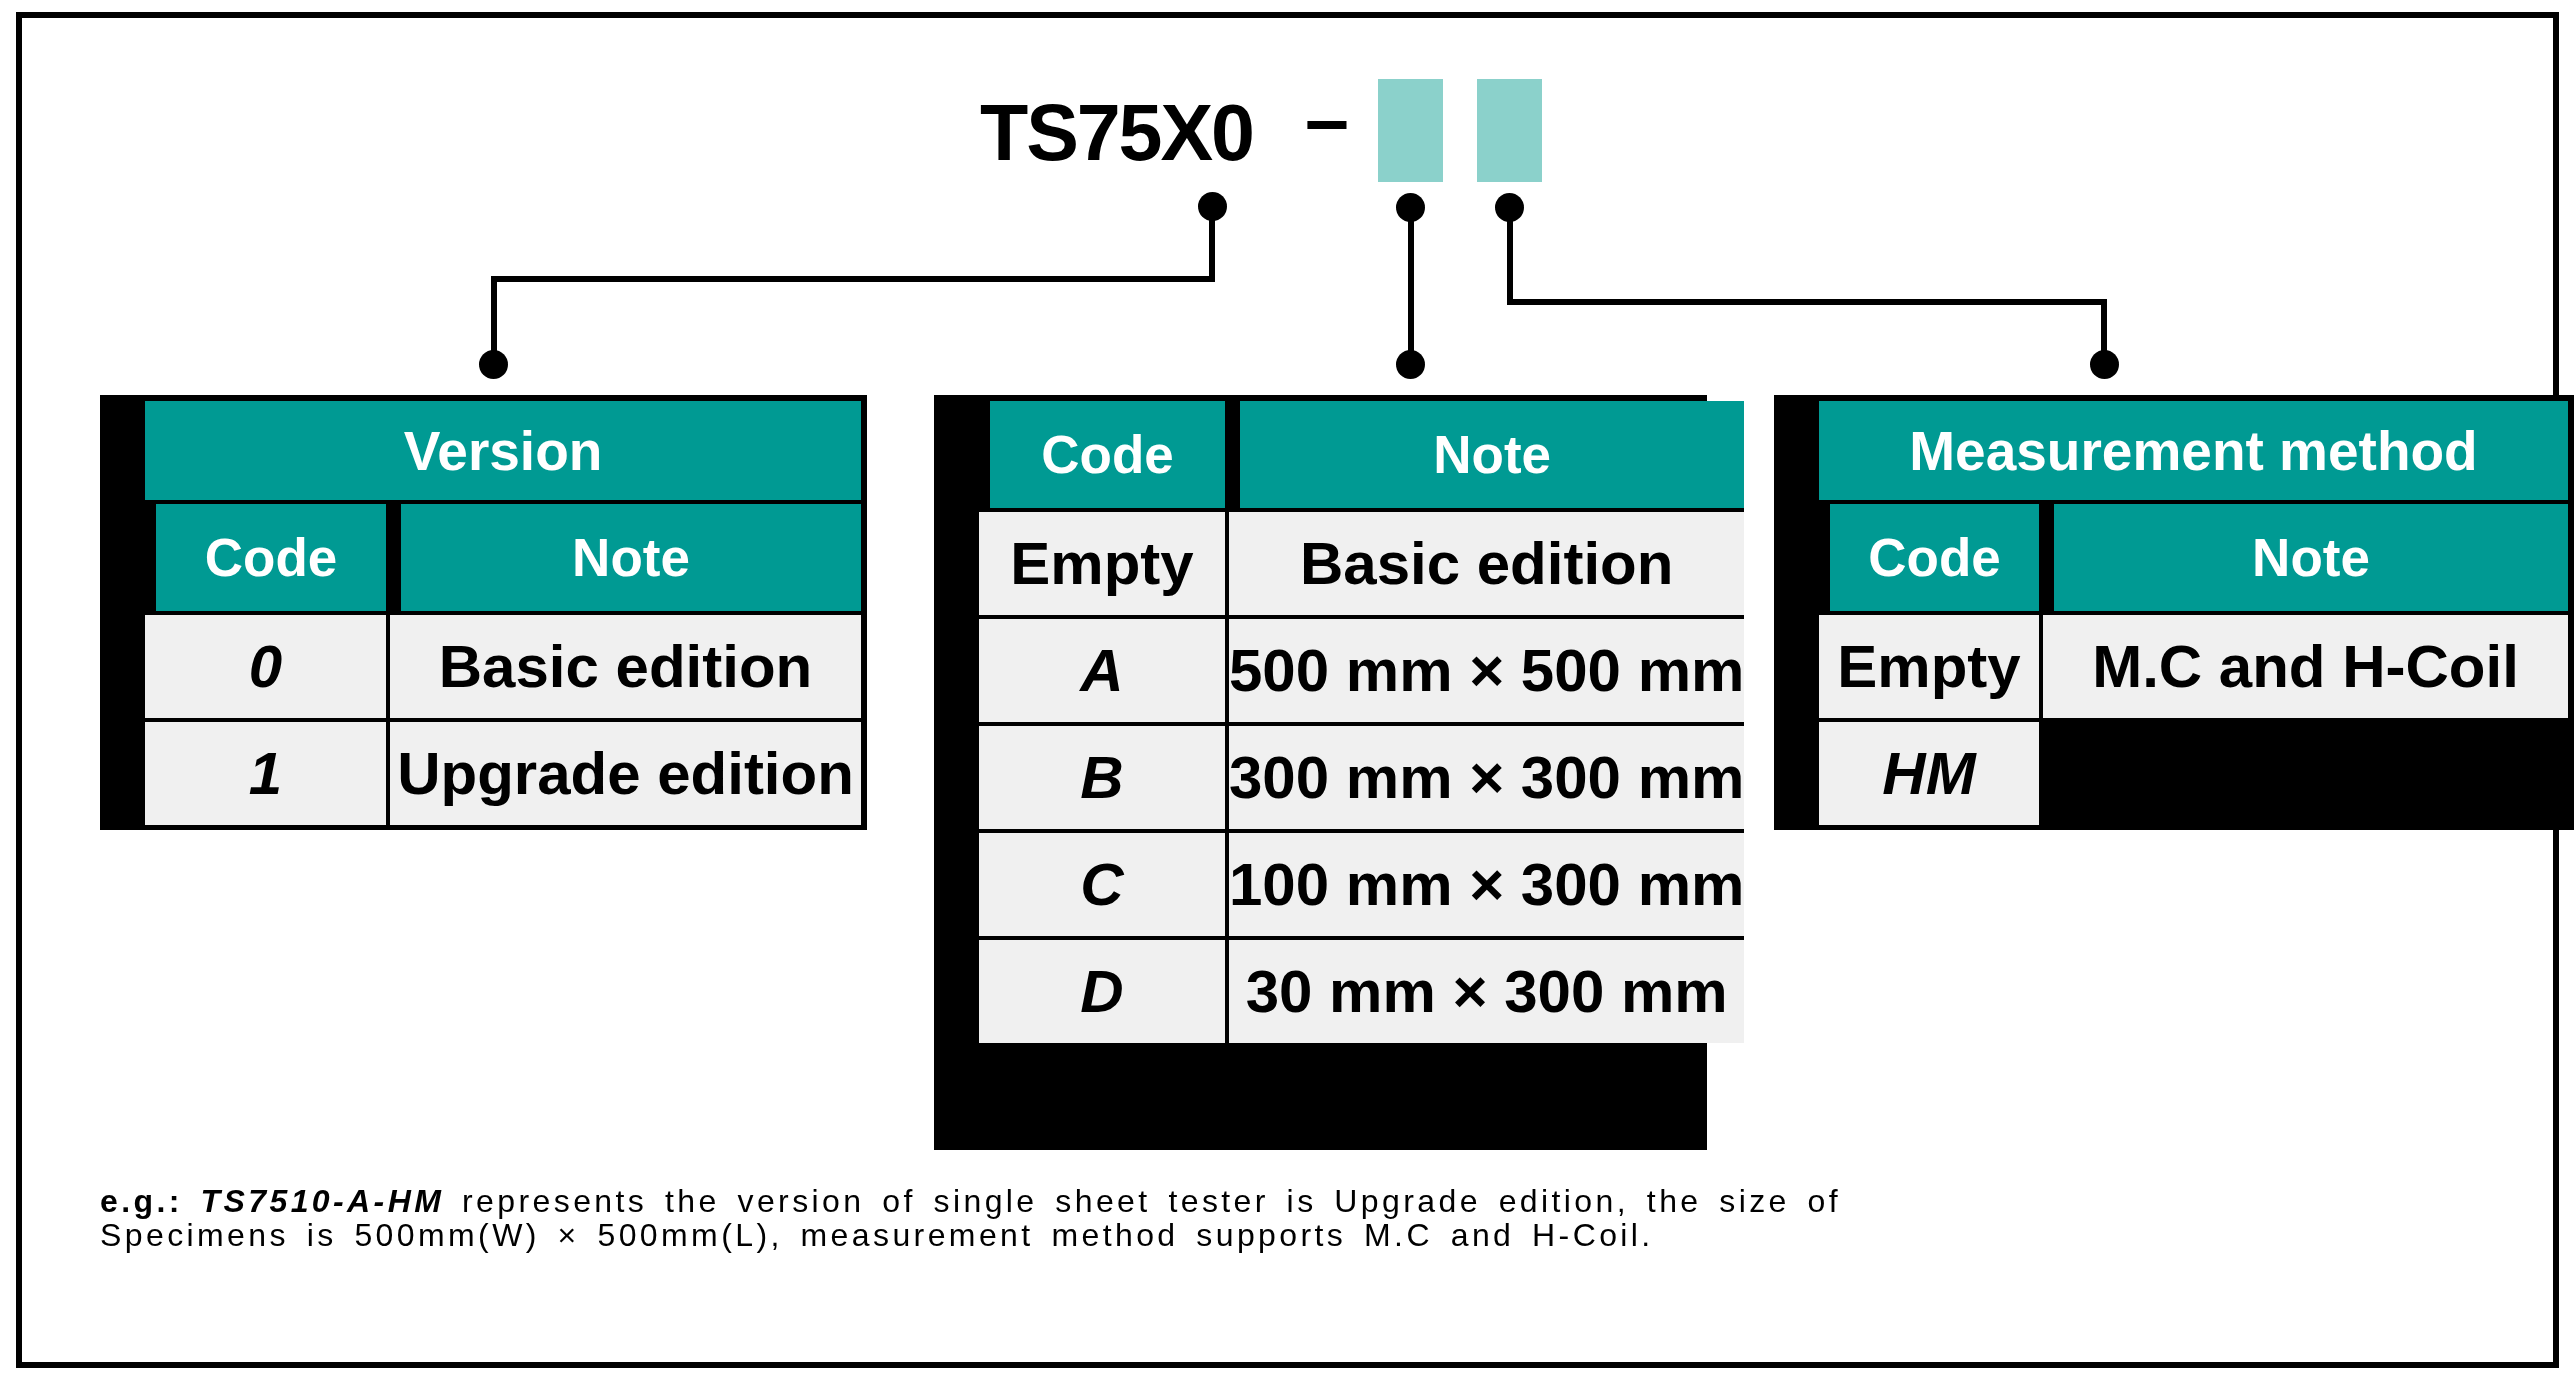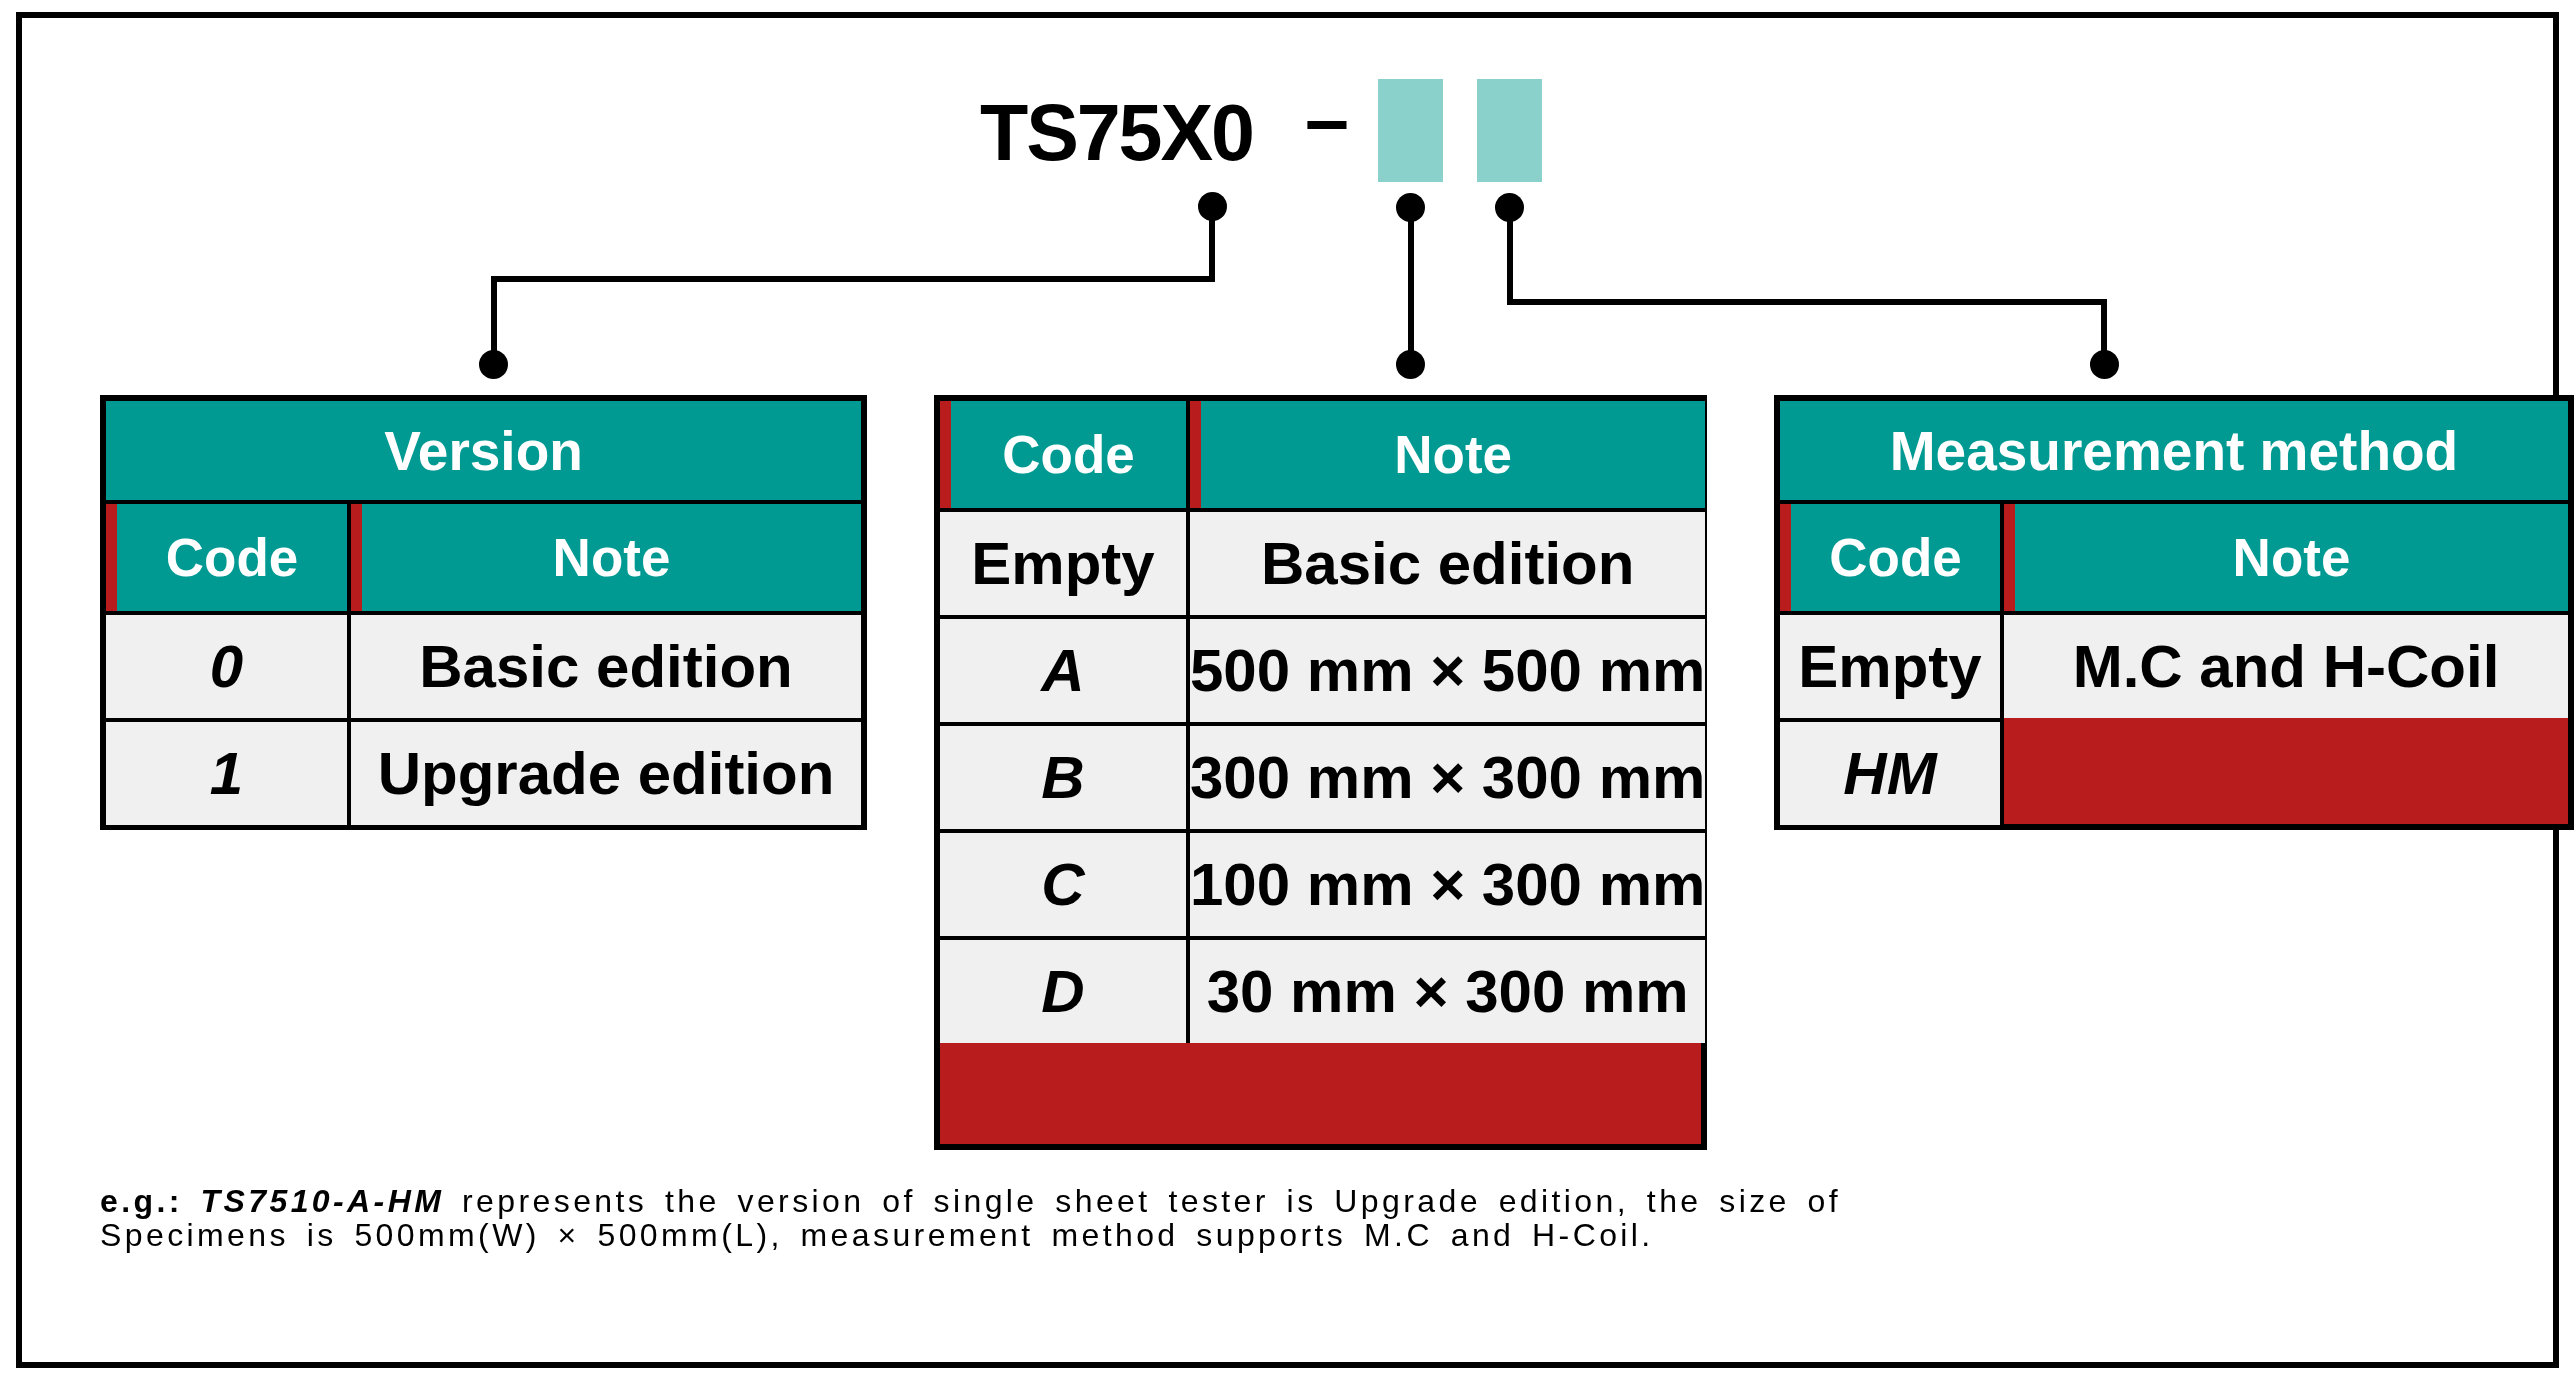--- a/index.html
+++ b/index.html
@@ -19,21 +19,21 @@
   .sep{
     position:absolute;left:1305px;top:79px;font-size:79px;line-height:1;
     font-weight:bold;
   }
   .pbox{position:absolute;top:79px;width:65px;height:103px;background:#8BD1CB;}
   #pbox1{left:1378px;} #pbox2{left:1477px;}
   
   .ln{position:absolute;background:#000;}
   .dot{position:absolute;width:29px;height:29px;border-radius:50%;background:#000;}
   
-  .tbl{position:absolute;box-sizing:border-box;border:6.2px solid #000;background:#b91c1c;}
+  .tbl{position:absolute;box-sizing:border-box;border:6.2px solid #000;background:#000000;padding-left:39px;}
   .tbl-title{
     height:103px;box-sizing:border-box;border-bottom:4.8px solid #000;
     background:#009A93;color:#fff;font-weight:bold;font-size:55px;
     display:flex;align-items:center;justify-content:center;white-space:nowrap;
   }
   .tgrid{display:grid;}
   .t1 .tgrid{grid-template-columns:245px 1fr;grid-template-rows:107px 107px 107px;}
   .t2 .tgrid{grid-template-columns:250px 1fr;grid-template-rows:107px 107px 107px 107px 107px 107px;}
   .t3 .tgrid{grid-template-columns:224px 1fr;grid-template-rows:107px 107px 107px;}
   .cell{

